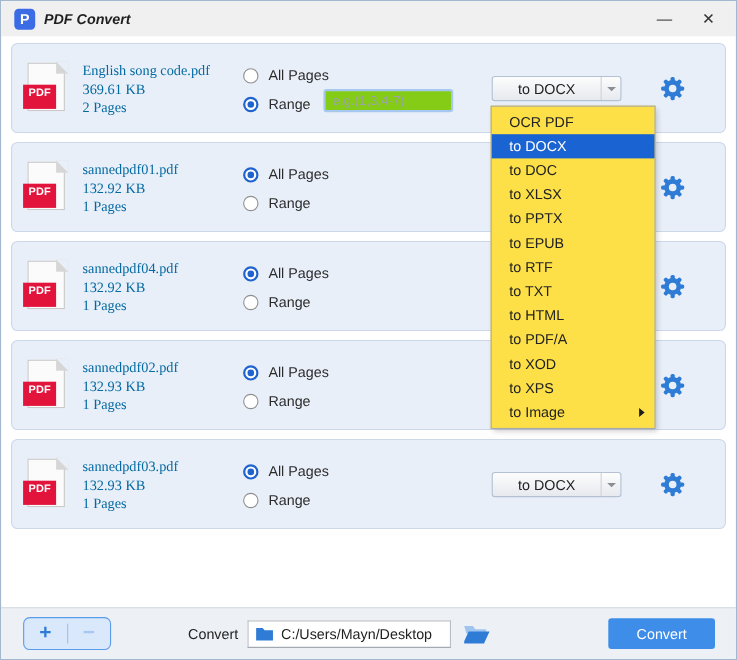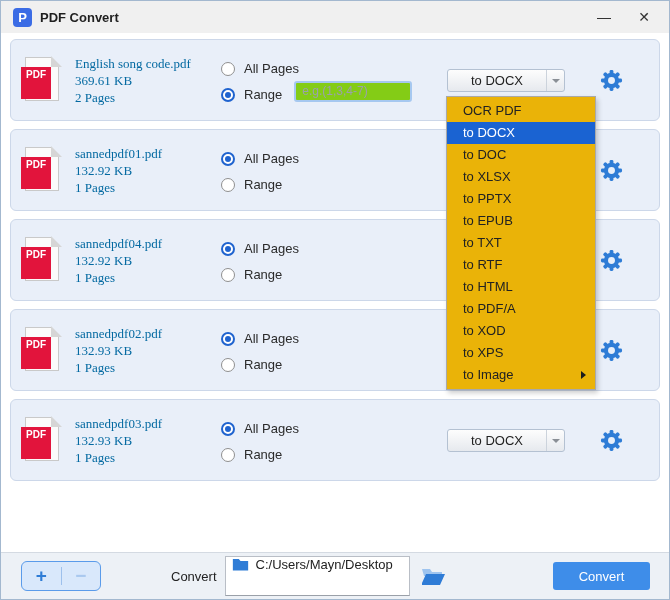--- a/index.html
+++ b/index.html
@@ -5,35 +5,35 @@
   * { box-sizing: border-box; margin: 0; padding: 0; }
   html,body { width:670px; height:600px; overflow:hidden; }
   body { font-family:"Liberation Sans", sans-serif; background:#fff; }
 
   .window { position:relative; width:670px; height:600px; border:1px solid #a3b8cf; background:#fff; }
 
   
   .titlebar { height:32px; background:#f0f0f0; display:flex; align-items:center; padding:0 12px; }
   .app-logo { width:19px; height:19px; background:#3b6ce5; border-radius:4px; color:#fff;
               font-size:13px; font-weight:bold; text-align:center; line-height:19px; }
-  .app-title { margin-left:8px; font-size:13px; font-weight:bold; color:#1f1f1f; }
+  .app-title { margin-left:8px; font-size:13px; font-weight:bold; color:#1f1f1f;font-style:italic; }
   .win-controls { margin-left:auto; display:flex; align-items:center; gap:14px; }
   .win-btn { width:26px; height:22px; text-align:center; line-height:22px; font-size:14px; color:#333; cursor:default; }
 
   
   .content { position:relative; padding:6px 9px 0 9px; }
   .file-card { position:relative; height:82px; margin-bottom:8px; background:#e9eff9;
                border:1px solid #ccd7e9; border-radius:6px; display:flex; align-items:center; padding-left:12px; }
 
   .pdf-icon { position:relative; width:38px; height:46px; flex:0 0 38px; }
   .pdf-page { position:absolute; left:2px; top:0; width:34px; height:44px; background:#fbfbfb;
               border:1px solid #c9c9c9; }
   .pdf-fold { position:absolute; right:-1px; top:-1px; width:0; height:0;
               border-style:solid; border-width:0 11px 11px 0; border-color:#e9eff9 #e9eff9 #d6d6d6 transparent; }
-  .pdf-tag { position:absolute; left:-2px; bottom:4px; width:30px; height:32px; background:#e2143c;
+  .pdf-tag { position:absolute; left:-2px; bottom:4px; width:30px; height:22px; background:#e2143c;
              color:#fff; font-size:10px; font-weight:bold; text-align:center; line-height:15px; }
 
   .file-meta { margin-left:14px; width:146px; }
   .file-meta div { font-size:13px; color:#0369a1; line-height:17px;font-family:Liberation Serif, serif; }
 
   .page-opts { display:flex; flex-direction:column; gap:9px; }
   .opt-row { display:flex; align-items:flex-end; height:17px; }
   .radio { position:relative; width:14px; height:14px; border-radius:50%; background:#fff; border:1px solid #8f8f8f; }
   .radio.on { border:2px solid #1f63cf; }
   .radio.on::after { content:""; position:absolute; left:2px; top:2px; right:2px; bottom:2px;
@@ -47,39 +47,39 @@
              background:linear-gradient(#fdfdfd,#e6e9ee); border:1px solid #b4c1d2; border-radius:3px;
              display:flex; align-items:center; }
   .fmt-label { flex:1; text-align:center; font-size:13px; color:#222; }
   .fmt-arrow-box { width:18px; height:100%; border-left:1px solid #ccd3dc; display:flex; align-items:center; justify-content:center; }
   .fmt-caret { width:0; height:0; border-left:4px solid transparent; border-right:4px solid transparent;
                border-top:4px solid #8a8f96; }
 
   .gear { position:absolute; left:589px; top:29px; width:23px; height:23px; }
 
   
-  .dropdown-menu { position:absolute; left:445px; top:95px; width:150px; background:#eab308;
+  .dropdown-menu { position:absolute; left:445px; top:95px; width:150px; background:#fde047;
                    border:1px solid #a9a9a9; box-shadow:2px 3px 5px rgba(0,0,0,0.2); padding:3px 0; z-index:10; }
   .menu-item { height:22px; line-height:22px; padding-left:16px; font-size:13px; color:#222; position:relative; }
   .menu-item.selected { background:#1a63d2; color:#fff; }
   .submenu-caret { position:absolute; right:9px; top:7px; width:0; height:0;
                    border-top:4px solid transparent; border-bottom:4px solid transparent; border-left:5px solid #1c1c1c; }
 
   
   .footer { position:absolute; left:0; bottom:0; width:100%; height:47px; background:#edf1f6;
             border-top:1px solid #d4dae2; display:flex; align-items:center; }
   .add-remove { margin-left:20px; width:80px; height:30px; border:1px solid #5a9bea; border-radius:6px;
                 background:#d9e8fb; display:flex; align-items:center; }
   .ar-btn { flex:1; text-align:center; font-size:19px; font-weight:bold; line-height:28px; }
   .ar-add { color:#2e7cd6; }
   .ar-sep { width:1px; height:18px; background:#9dc0ec; }
   .ar-remove { color:#a9c8ef; }
   .output-label { margin-left:70px; font-size:13px; color:#222; }
-  .path-box { margin-left:8px; width:185px; height:40px; background:#fff; border:1px solid #b9bec6;
-              border-bottom-color:#9aa0a8; display:flex; align-items:flex-start; padding:0 6px; }
+  .path-box { margin-left:8px; width:185px; height:25px; background:#fff; border:1px solid #b9bec6;
+              border-bottom-color:#9aa0a8; display:flex; align-items:center; padding:0 6px; }
   .path-input { border:none; outline:none; flex:1; font-size:13px; color:#222; margin-left:7px;
                 font-family:"Liberation Sans",sans-serif; background:transparent; min-width:0; }
   .browse-icon { margin-left:10px; width:27px; height:23px; }
   .convert-btn { margin-left:auto; margin-right:19px; width:97px; height:28px; background:#3e8de9;
                  border:none; border-radius:3px; color:#fff; font-size:13px; font-family:"Liberation Sans",sans-serif;text-align:center; }
 </style>
 </head>
 <body>
 
 <div class="window">
@@ -292,22 +292,22 @@
     </div>
   </div>
 
   <div class="dropdown-menu">
     <div class="menu-item">OCR PDF</div>
     <div class="menu-item selected">to DOCX</div>
     <div class="menu-item">to DOC</div>
     <div class="menu-item">to XLSX</div>
     <div class="menu-item">to PPTX</div>
     <div class="menu-item">to EPUB</div>
+    <div class="menu-item">to RTF</div>
     <div class="menu-item">to TXT</div>
-    <div class="menu-item">to RTF</div>
     <div class="menu-item">to HTML</div>
     <div class="menu-item">to PDF/A</div>
     <div class="menu-item">to XOD</div>
     <div class="menu-item">to XPS</div>
     <div class="menu-item">
       <span>to Image</span>
       <span class="submenu-caret"></span>
     </div>
   </div>
 

